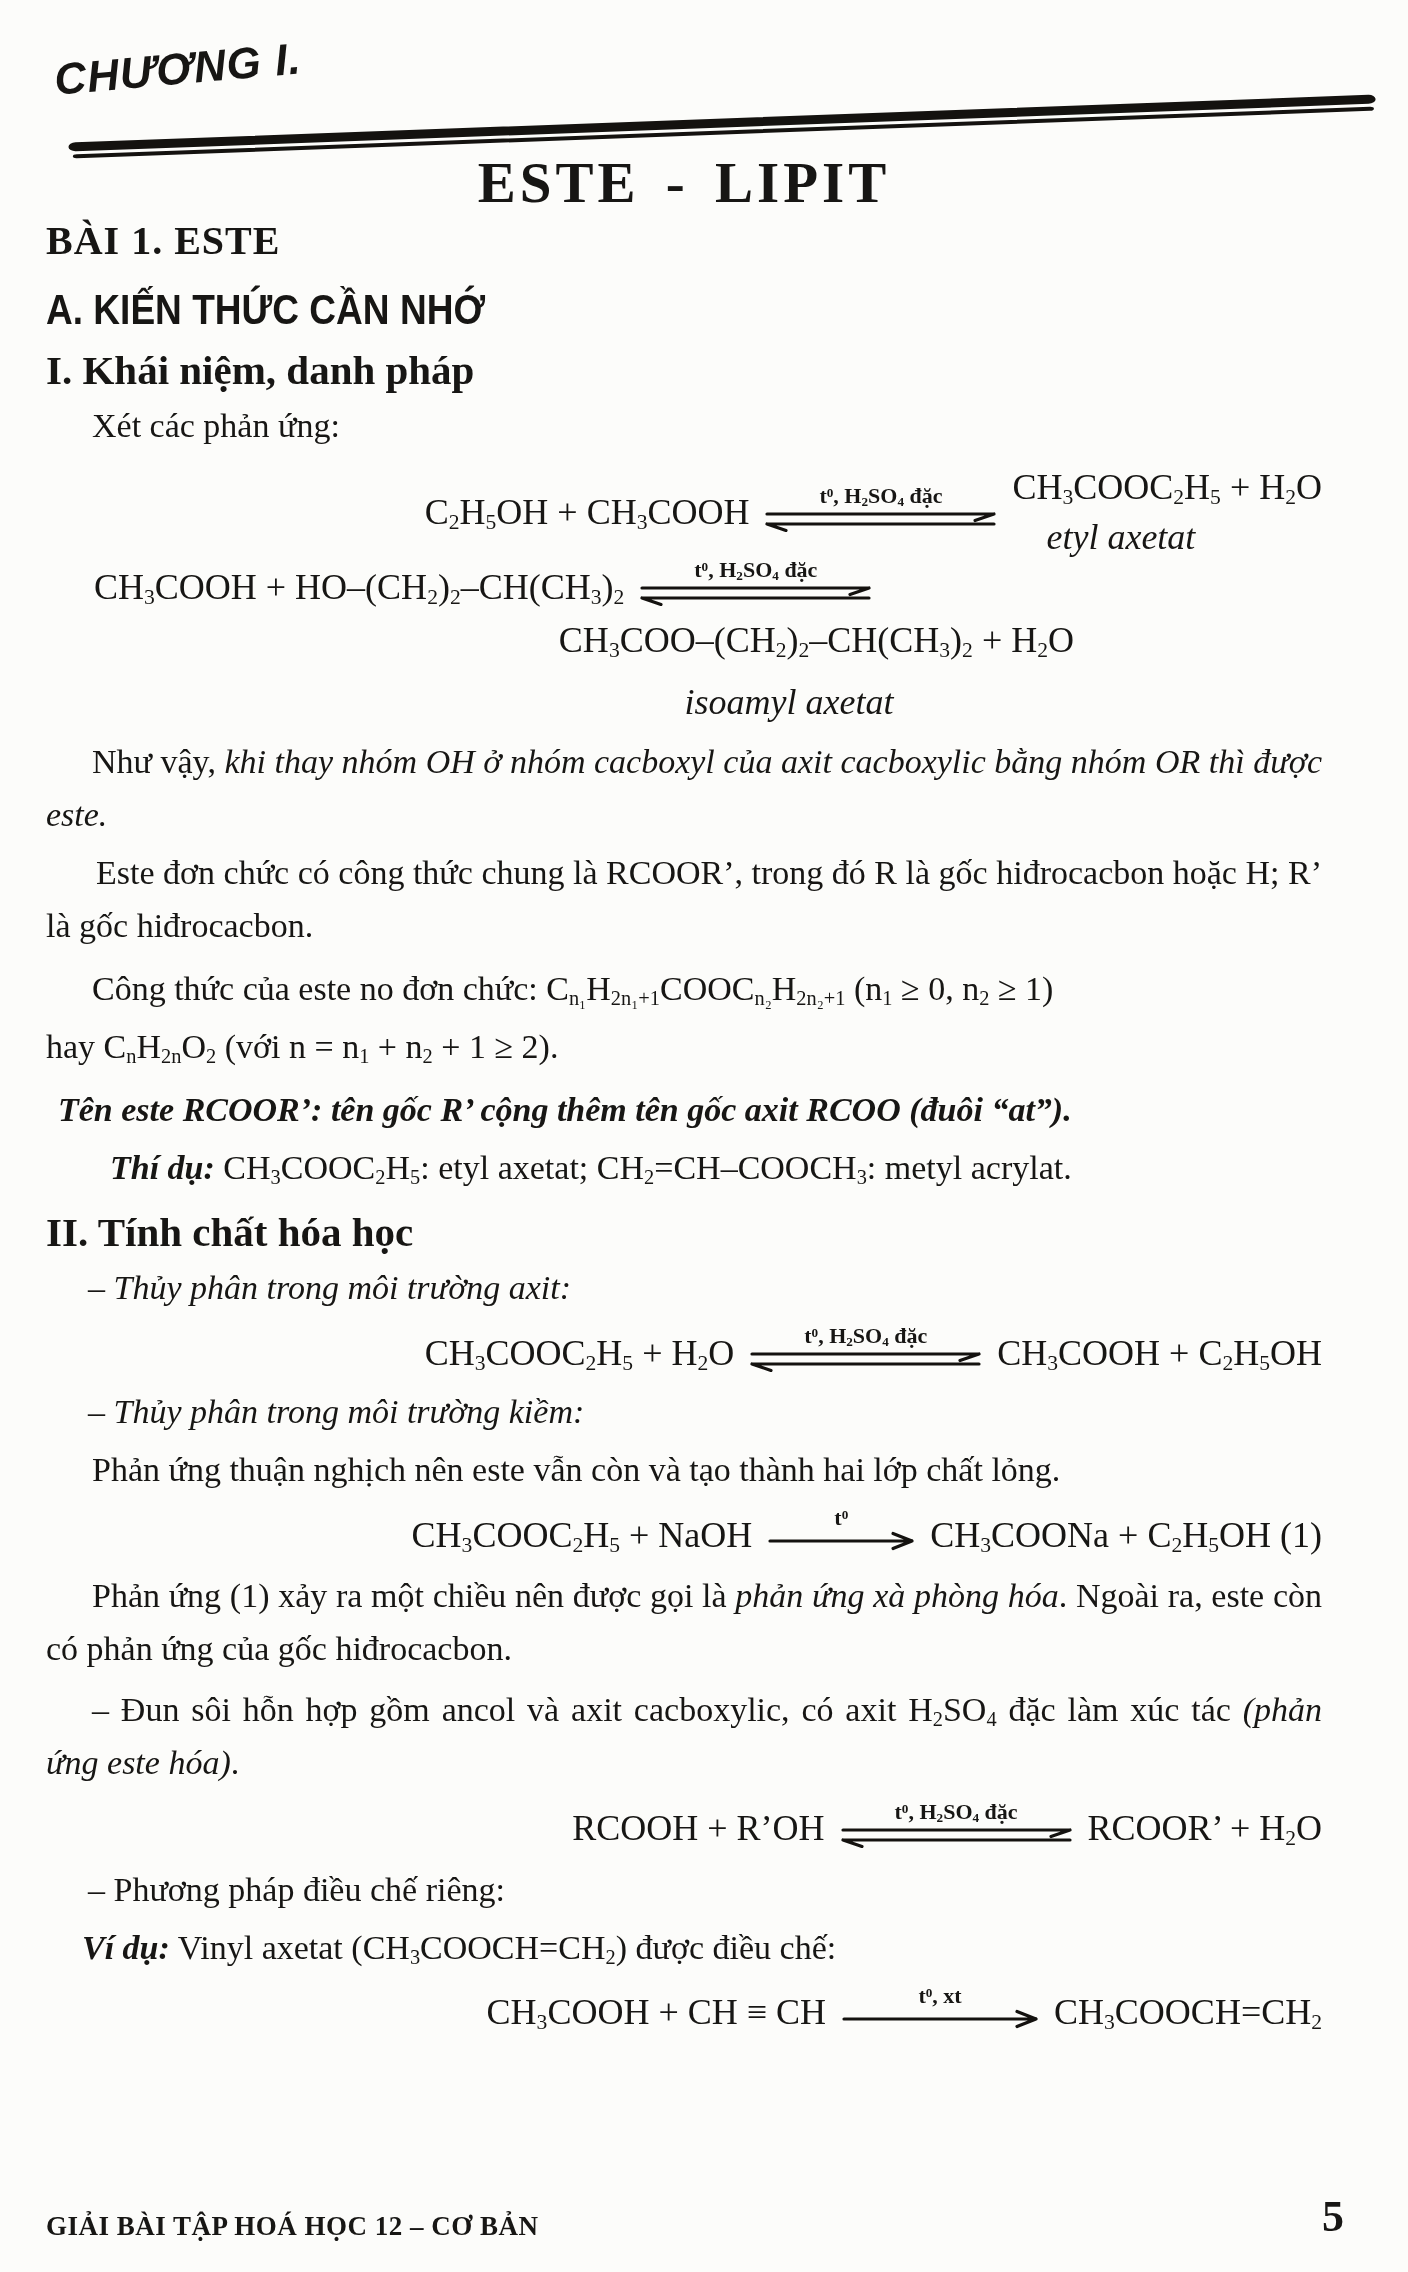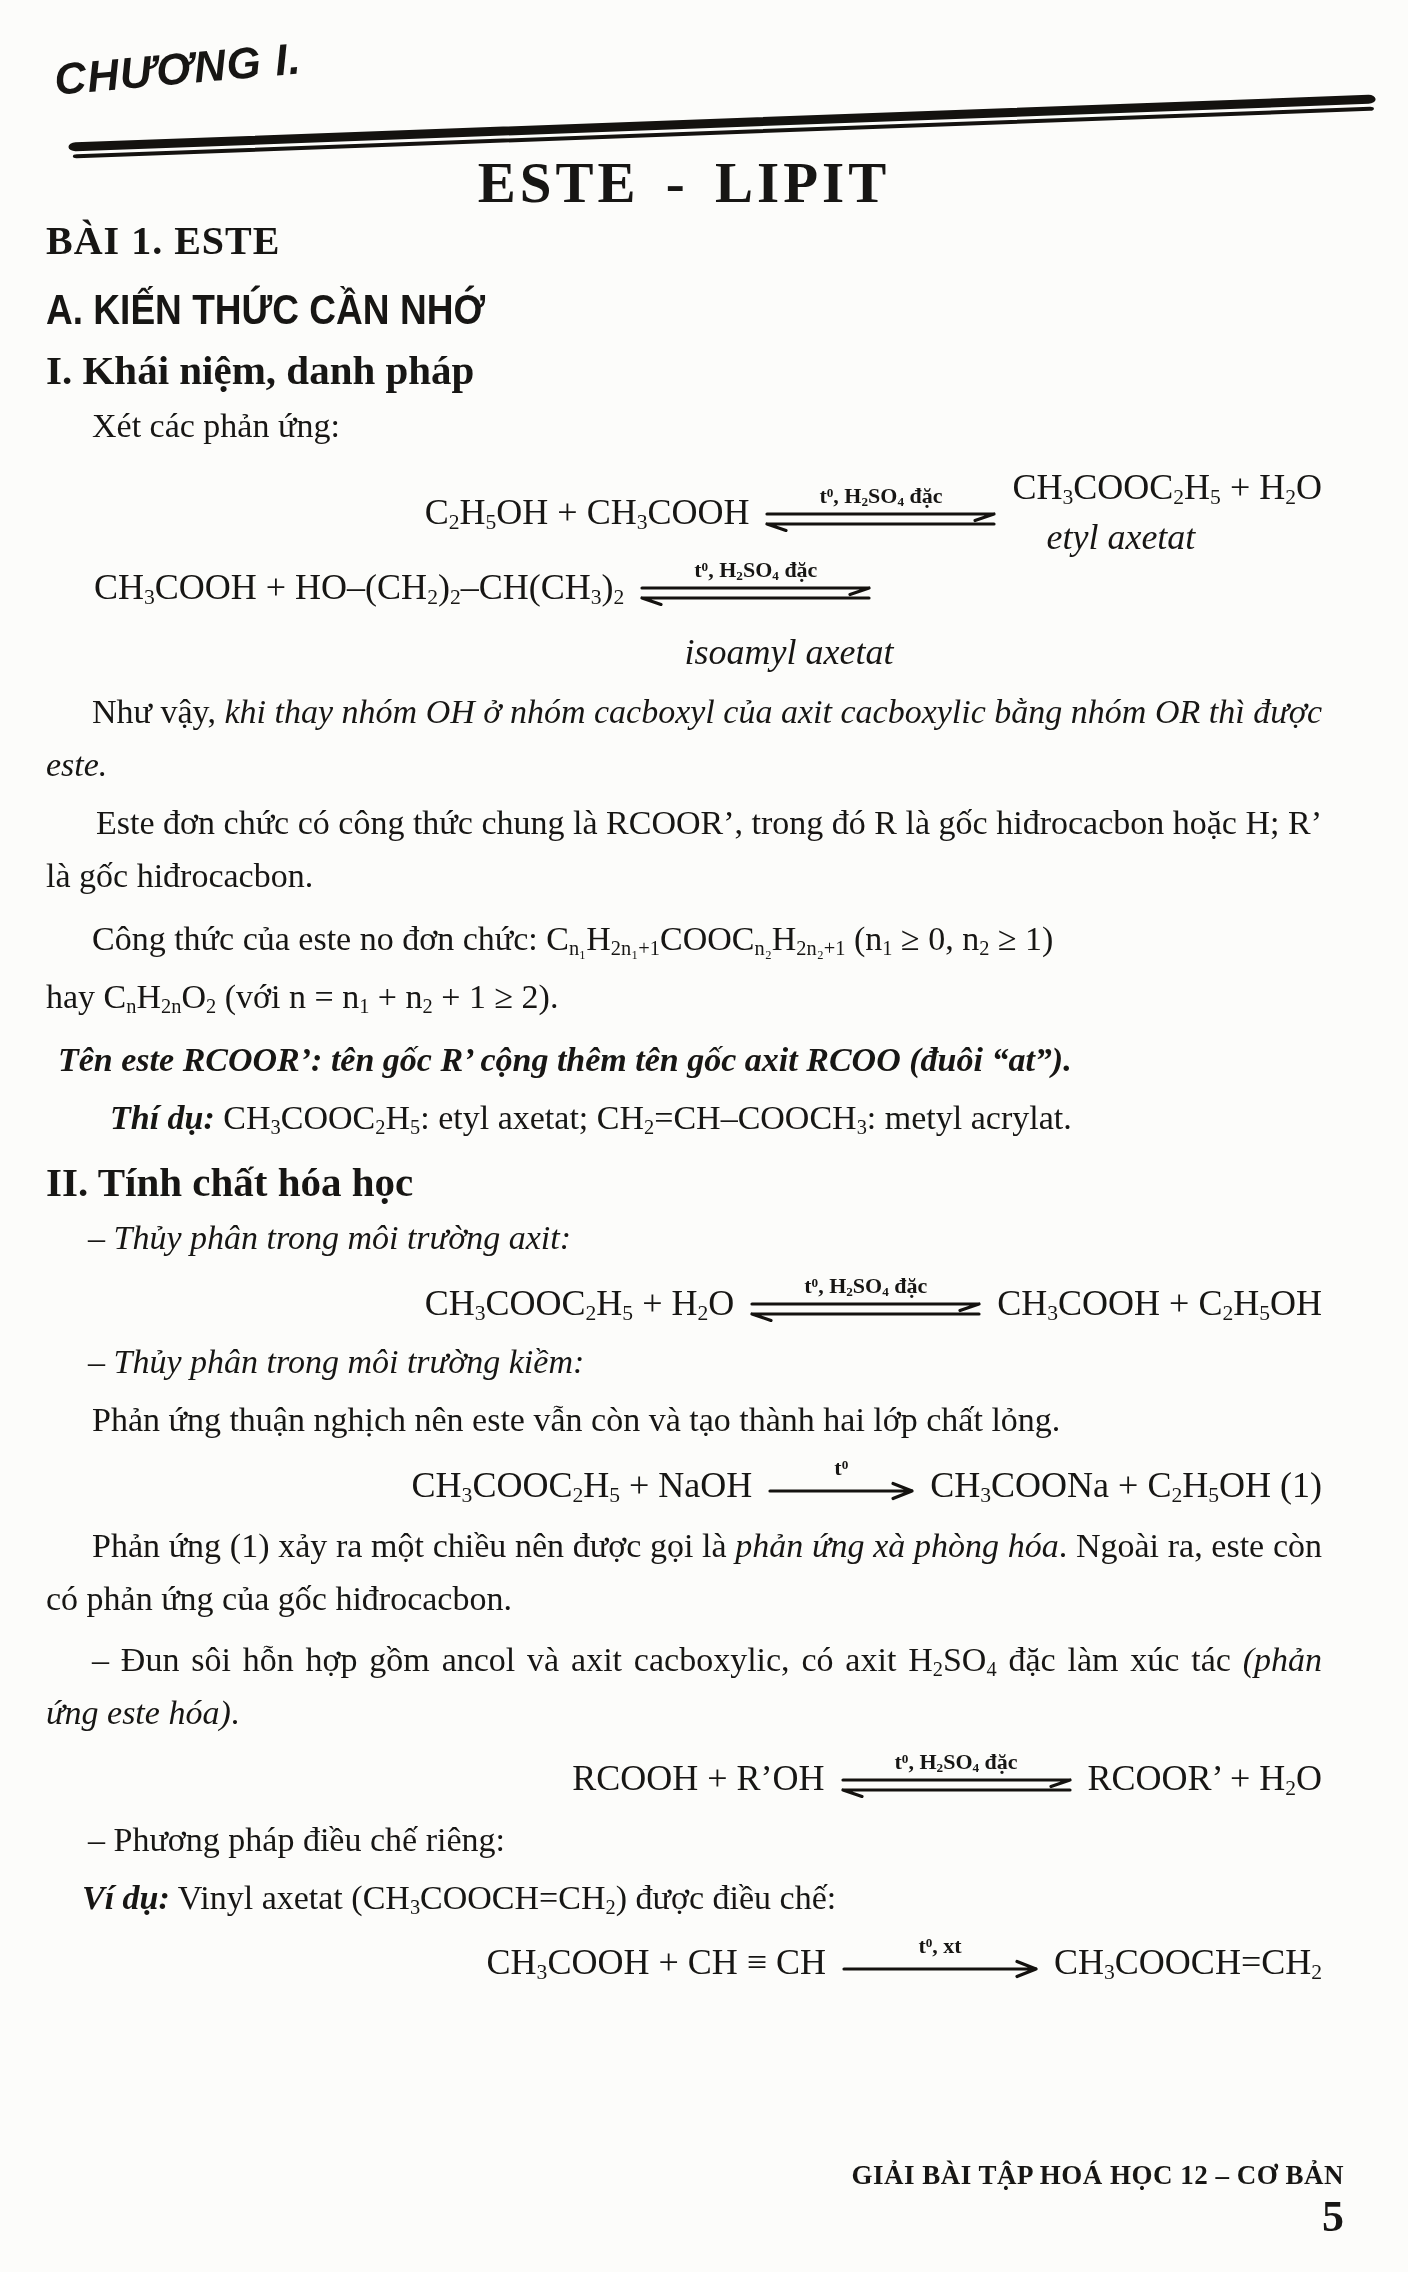--- a/index.html
+++ b/index.html
@@ -56,21 +56,21 @@
   .rxn svg { display:block; }
   .prodcol  { display:inline-flex; flex-direction:column; align-items:flex-start; }
   .prodname { font-style:italic; font-size:36px; margin-top:8px; margin-left:34px; }
   .eq2-products { font-size:36px; text-align:right; padding-right:248px; margin-top:8px; white-space:nowrap; }
   .eq2-name { font-style:italic; font-size:36px; text-align:center; padding-left:210px; margin-top:20px; }
   .chem-line { font-size:35px; margin-top:8px; text-align:left; }
   .congthuc  { white-space:nowrap; text-align:left; }
 
   
   .footer { position:absolute; left:46px; right:64px; bottom:30px;
-            display:flex; justify-content:space-between; align-items:flex-end;flex-direction:column; }
+            display:flex; justify-content:space-between; align-items:flex-end; }
   .footer-left { font-size:27px; font-weight:bold; letter-spacing:.5px; }
   .footer-page { font-size:44px; font-weight:bold; }
 </style>
 </head>
 <body>
 
 <div class="page">
 
   <div class="chapter-row">
     <div class="chapter-label">CHƯƠNG I.</div>
@@ -104,20 +104,21 @@
     <div class="eq left-align" style="margin-top:4px;margin-left:48px;">
       <span>CH<sub>3</sub>COOH + HO–(CH<sub>2</sub>)<sub>2</sub>–CH(CH<sub>3</sub>)<sub>2</sub></span>
       <span class="rxn">
         <span class="rxn-cond">t<sup>0</sup>, H<sub>2</sub>SO<sub>4</sub> đặc</span>
         <svg width="235" height="27" viewBox="0 0 235 27">
           <path d="M4 9 H231 M231 9 L212 15.5" fill="none" stroke="#14120f" stroke-width="3.2" stroke-linecap="round"></path>
           <path d="M4 19 H231 M4 19 L23 25.5" fill="none" stroke="#14120f" stroke-width="3.2" stroke-linecap="round"></path>
         </svg>
       </span>
     </div>
+    <div class="eq2-products">CH<sub>3</sub>COO–(CH<sub>2</sub>)<sub>2</sub>–CH(CH<sub>3</sub>)<sub>2</sub> + H<sub>2</sub>O</div>
     <div class="eq2-name">isoamyl axetat</div>
   </div>
 
   <p class="body" style="margin-top:12px;"><span style="margin-left:46px;">Như vậy, </span><span class="ital">khi thay nhóm OH ở nhóm cacboxyl của axit cacboxylic bằng nhóm OR thì được este.</span></p>
 
   <p class="body indent">Este đơn chức có công thức chung là RCOOR’, trong đó R là gốc hiđrocacbon hoặc H; R’ là gốc hiđrocacbon.</p>
 
   <p class="body congthuc" style="text-indent:46px; margin-top:10px;"><span>Công thức của este no đơn chức: </span><span>C<sub>n₁</sub>H<sub>2n₁+1</sub>COOC<sub>n₂</sub>H<sub>2n₂+1</sub> (n<sub>1</sub> ≥ 0, n<sub>2</sub> ≥ 1)</span></p>
 
   <p class="body chem-line">hay C<sub>n</sub>H<sub>2n</sub>O<sub>2</sub> (với n = n<sub>1</sub> + n<sub>2</sub> + 1 ≥ 2).</p>

